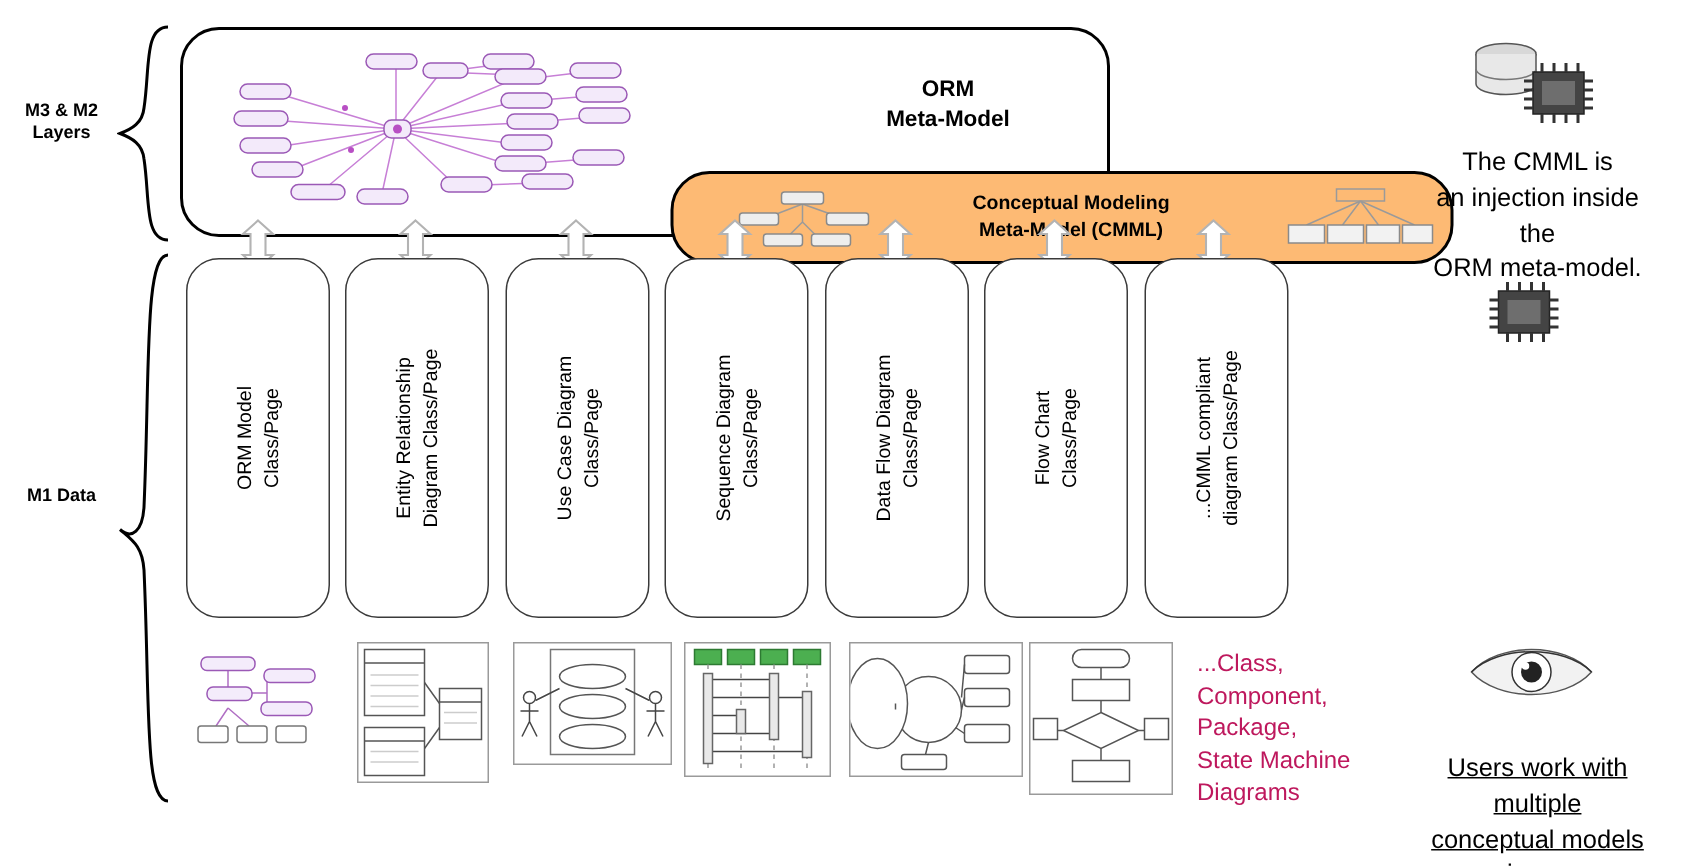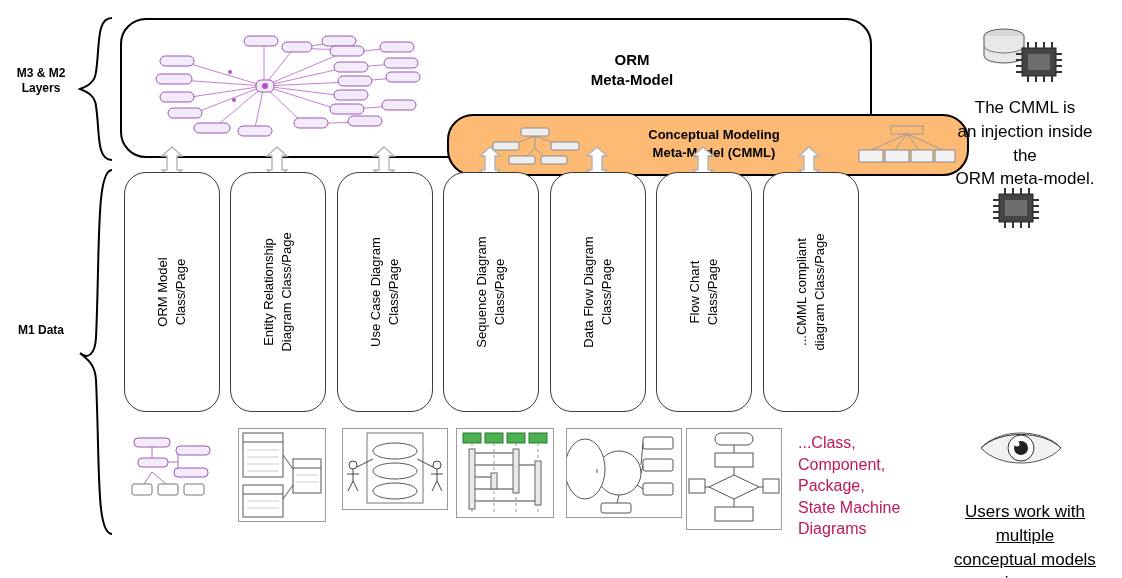--- a/index.html
+++ b/index.html
@@ -40,21 +40,21 @@
     position: absolute;
     font-size: 0;
   }
   .brace svg { display: block; }
 
   
   #top-container {
     position: absolute;
     left: 120px;
     top: 18px;
-    width: 752px;
+    width: 620px;
     height: 140px;
     border: 2px solid #000;
     border-radius: 26px;
     background: #fff;
     box-sizing: border-box;
   }
   #orm-title {
     position: absolute;
     left: 320px;
     top: 30px;

